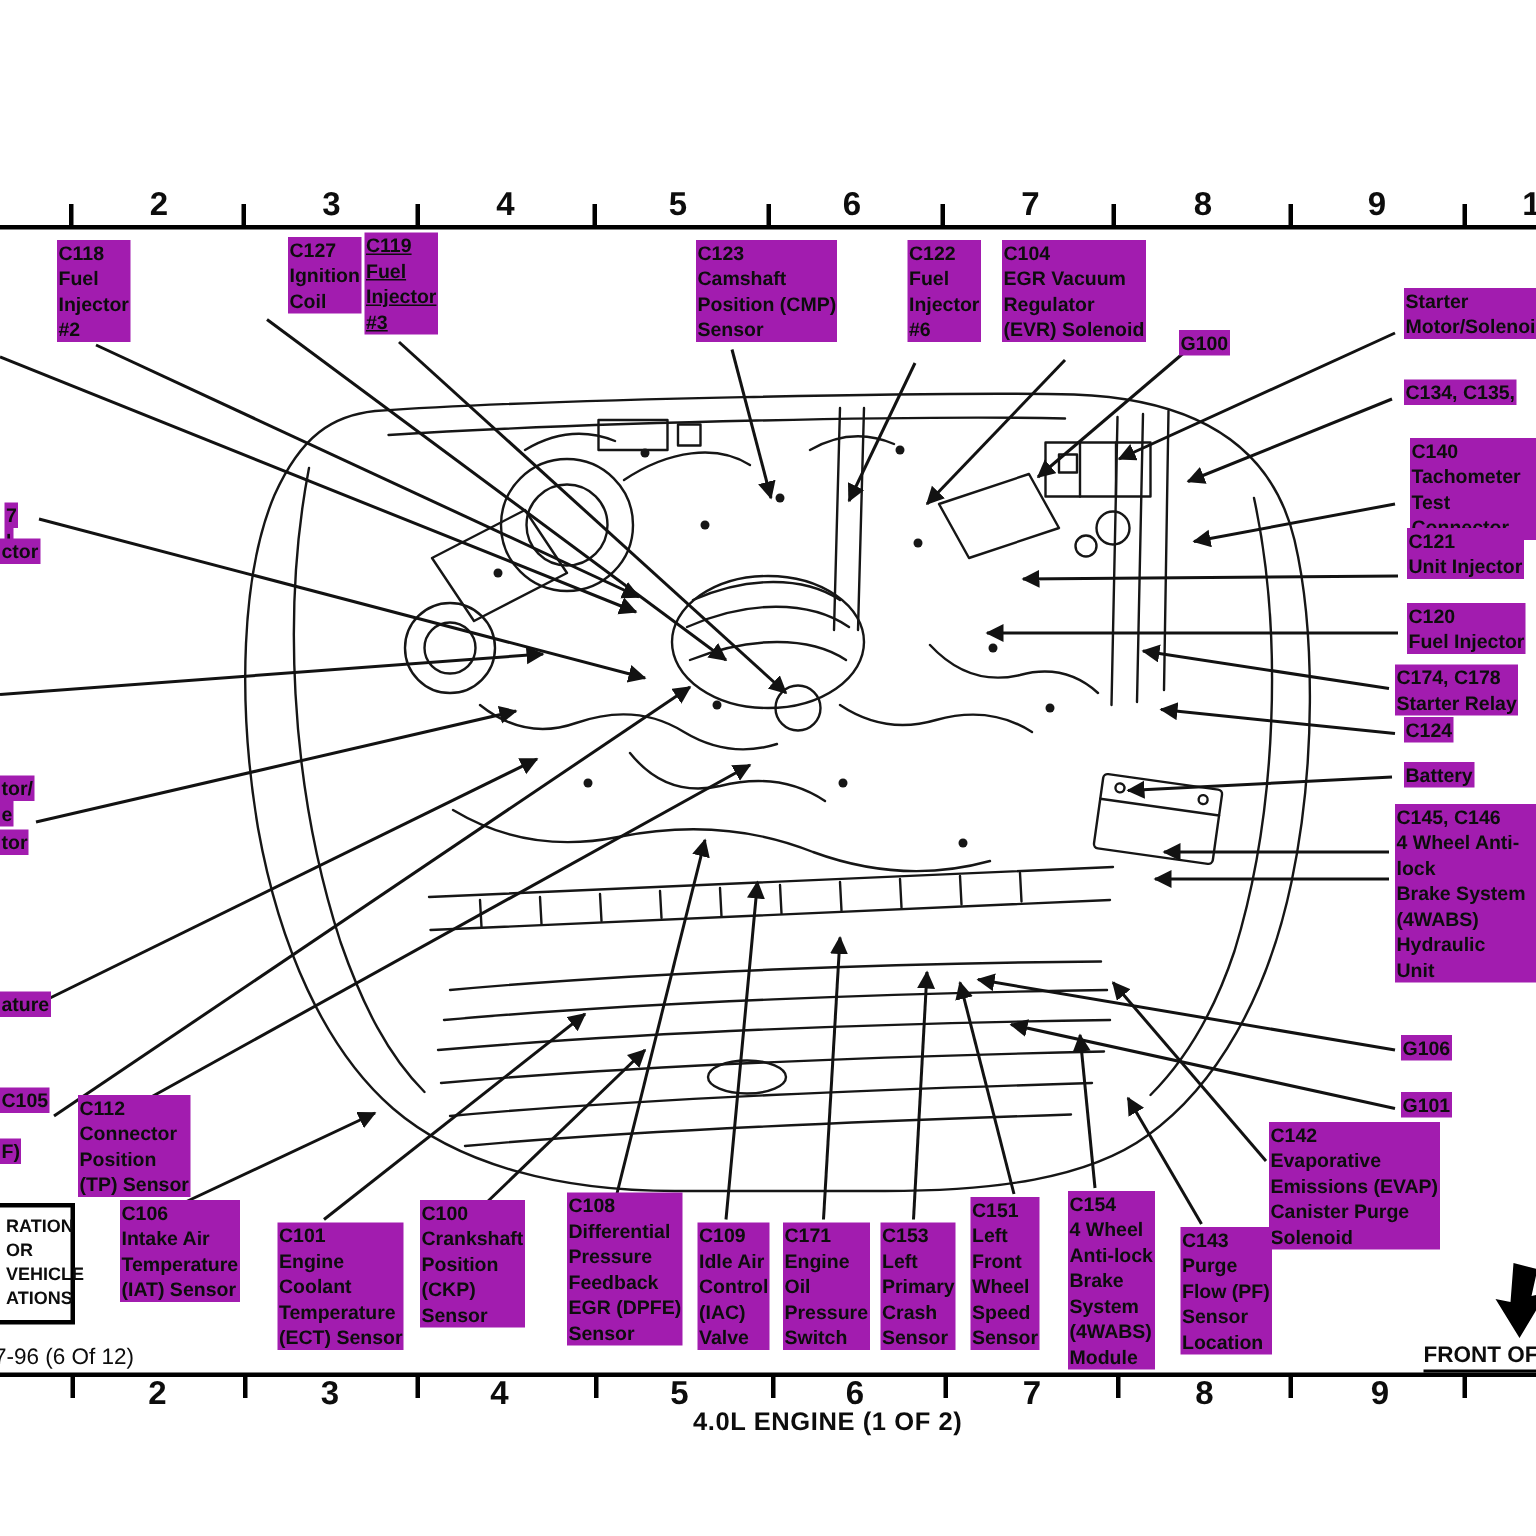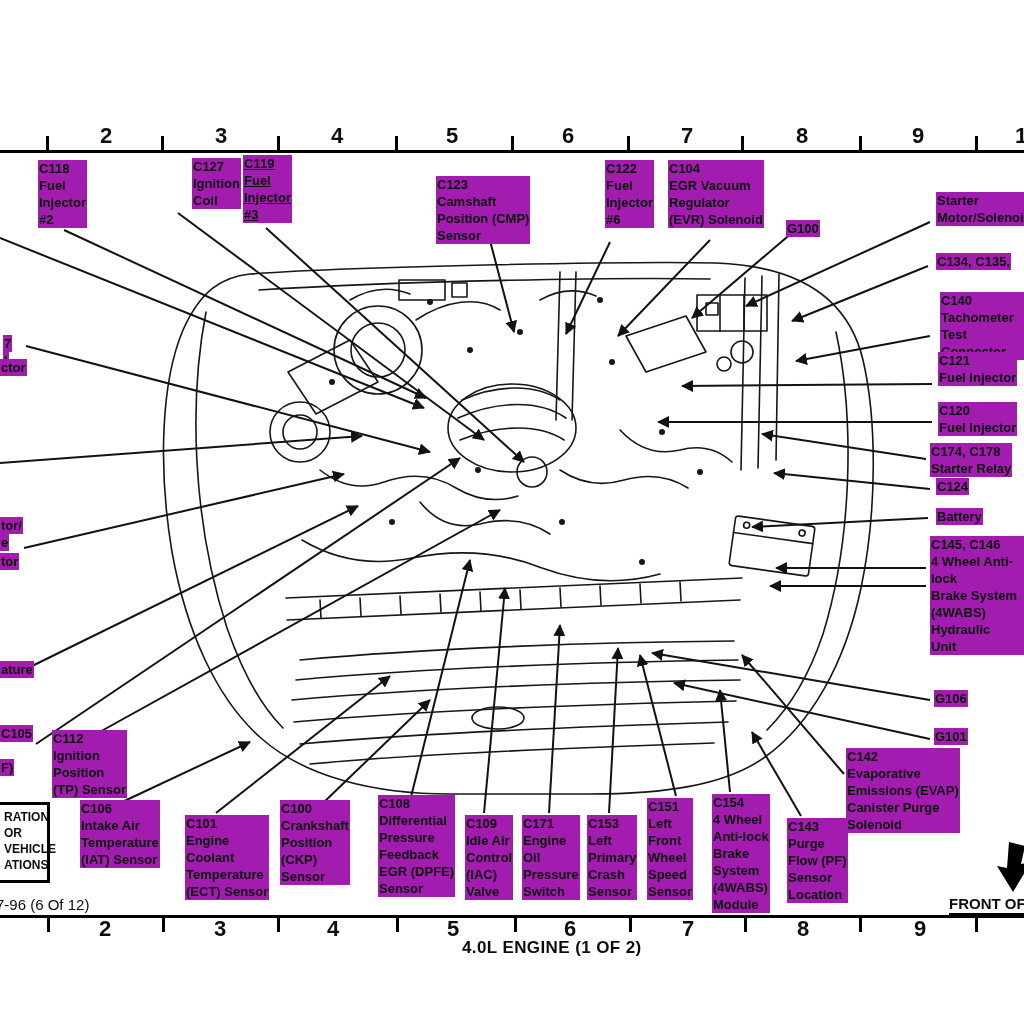--- a/index.html
+++ b/index.html
@@ -186,41 +186,41 @@
 Fuel
 Injector
 #2</div>
       <div class="label" style="left: 155px; top: 158px; margin-left: 37px;">C127
 Ignition
 Coil</div>
       <div class="label" style="left: 243px; top: 155px; text-decoration: underline;">C119
 Fuel
 Injector
 #3</div>
-      <div class="label" style="left: 436px; top: 160px; margin-top: 16px;">C123
+      <div class="label" style="left: 464px; top: 160px;">C123
 Camshaft
 Position (CMP)
 Sensor</div>
       <div class="label" style="left: 605px; top: 160px;">C122
 Fuel
 Injector
 #6</div>
       <div class="label" style="left: 668px; top: 160px;">C104
 EGR Vacuum
 Regulator
 (EVR) Solenoid</div>
       <div class="label" style="left: 786px; top: 206px; margin-top: 14px;">G100</div>
       <div class="label" style="left: 936px; top: 192px;">Starter
 Motor/Solenoid</div>
       <div class="label" style="left: 936px; top: 253px;">C134, C135,</div>
       <div class="label" style="left: 940px; top: 292px;">C140
 Tachometer
 Test Connector</div>
       <div class="label" style="left: 938px; top: 352px;">C121
-Fuel Injector</div>
+Unit Injector</div>
       <div class="label" style="left: 938px; top: 402px;">C120
 Fuel Injector</div>
       <div class="label" style="left: 930px; top: 443px;">C174, C178
 Starter Relay</div>
       <div class="label" style="left: 936px; top: 478px;">C124</div>
       <div class="label" style="left: 936px; top: 508px;">Battery</div>
       <div class="label" style="left: 930px; top: 536px;">C145, C146
 4 Wheel Anti-lock
 Brake System
 (4WABS) Hydraulic
@@ -279,21 +279,21 @@
       <div class="label" style="left: 185px; top: 815px;">C101
 Engine
 Coolant
 Temperature
 (ECT) Sensor</div>
       <div class="label" style="left: 80px; top: 800px;">C106
 Intake Air
 Temperature
 (IAT) Sensor</div>
       <div class="label" style="left: 52px; top: 730px;">C112
-Ignition
+Connector
 Position
 (TP) Sensor</div>
       <div class="label" style="left: 3px; top: 335px;">7</div>
       <div class="label" style="left: 3px; top: 352px;">l</div>
       <div class="label" style="left: 0px; top: 359px;">ctor</div>
       <div class="label" style="left: 0px; top: 517px;">tor/</div>
       <div class="label" style="left: 0px; top: 534px;">e</div>
       <div class="label" style="left: 0px; top: 553px;">tor</div>
       <div class="label" style="left: 0px; top: 661px;">ature</div>
       <div class="label" style="left: 0px; top: 725px;">C105</div>

